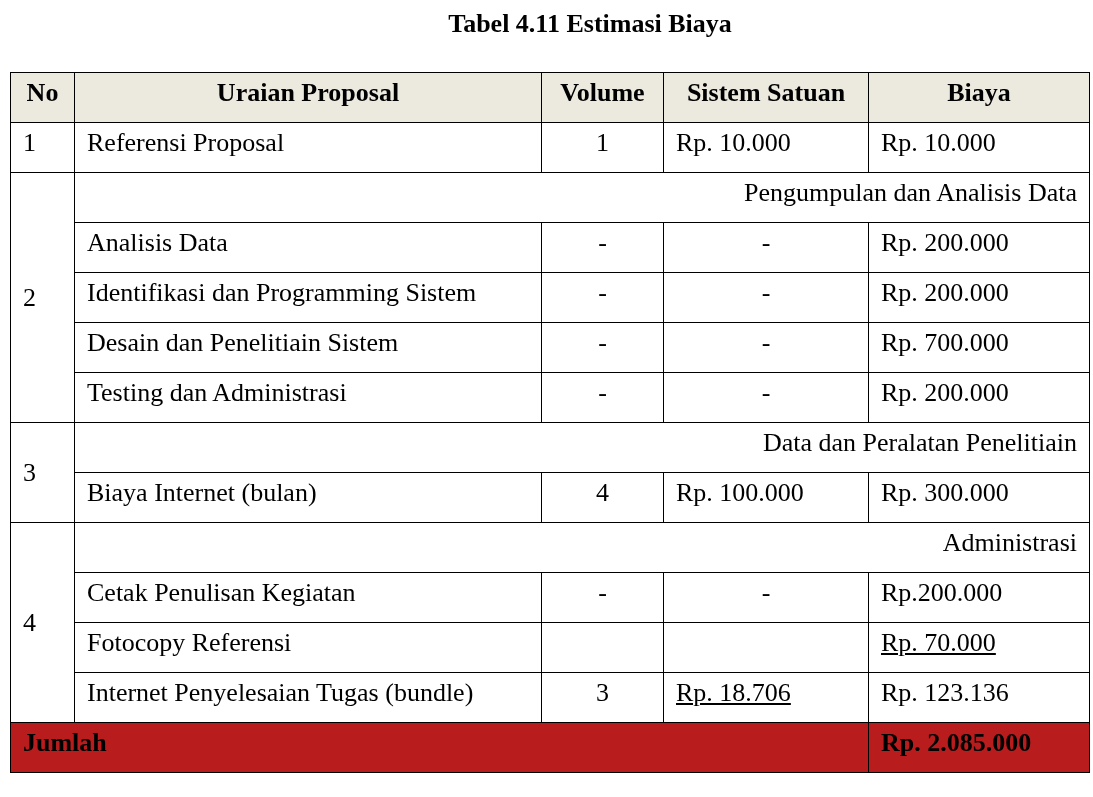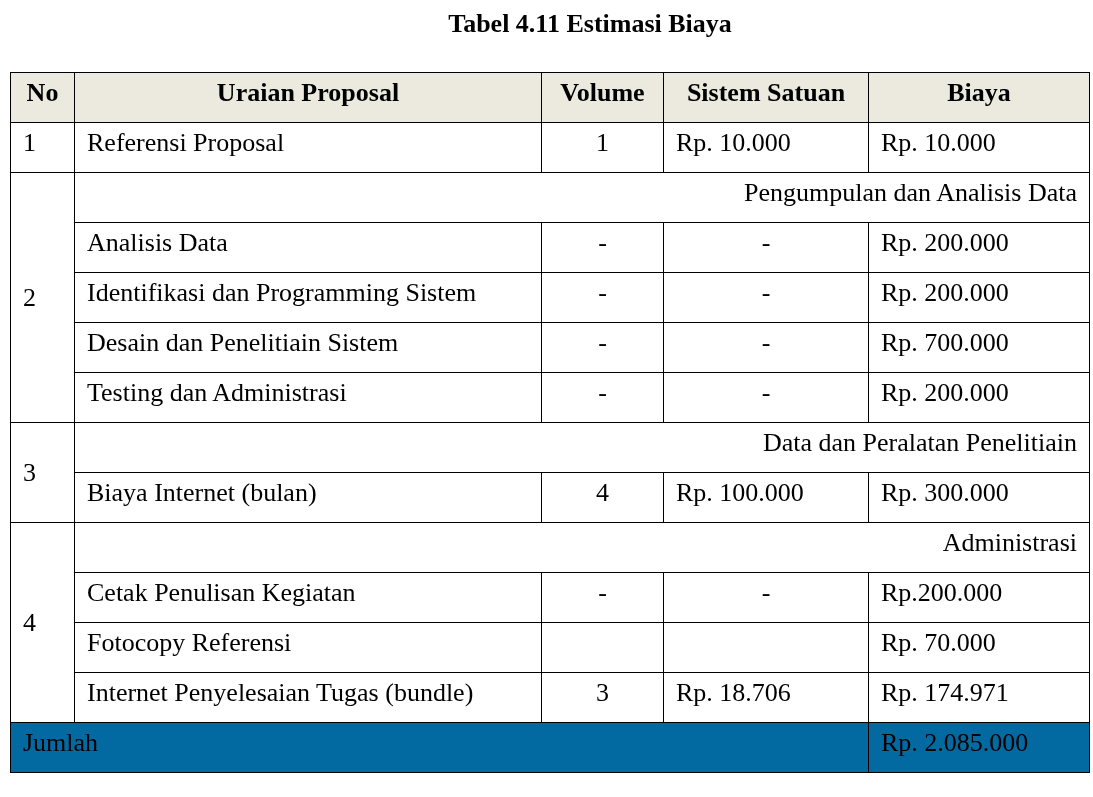--- a/index.html
+++ b/index.html
@@ -54,25 +54,25 @@
     .c-desc { width: 467px; }
     .c-vol { width: 122px; }
     .c-price { width: 205px; }
     .c-cost { width: 221px; }
     td.no { text-align: left; padding-left: 12px; }
     td.no.mid { vertical-align: middle; padding-top: 0; }
     td.center { text-align: center; }
     td.right { text-align: left; }
     td.group { text-align: right; }
     tr.total td {
-      background: #0369a1;
-      font-weight: normal;
+      background: #b91c1c;
+      font-weight: bold;
       margin-left: 40px;
     }
-    .pre { white-space: pre; }
+    .pre { white-space: pre; text-decoration: underline; }
   </style>
 </head>
 <body>
 
 <div class="caption">Tabel 4.11 Estimasi Biaya</div>
 
 <table class="budget">
   <colgroup>
     <col class="c-no">
       <col class="c-desc">
@@ -152,21 +152,21 @@
     <tr>
       <td>Fotocopy Referensi</td>
       <td class="center"></td>
       <td class="center"></td>
       <td class="right pre">Rp.   70.000</td>
     </tr>
     <tr>
       <td>Internet Penyelesaian Tugas (bundle)</td>
       <td class="center">3</td>
       <td class="right pre">Rp.  18.706</td>
-      <td class="right">Rp. 174.971</td>
+      <td class="right">Rp. 123.136</td>
     </tr>
 
     <tr class="total">
       <td class="right" colspan="4">Jumlah</td>
       <td class="right">Rp. 2.085.000</td>
     </tr>
   </tbody>
 </table>
 
 </body></html>

